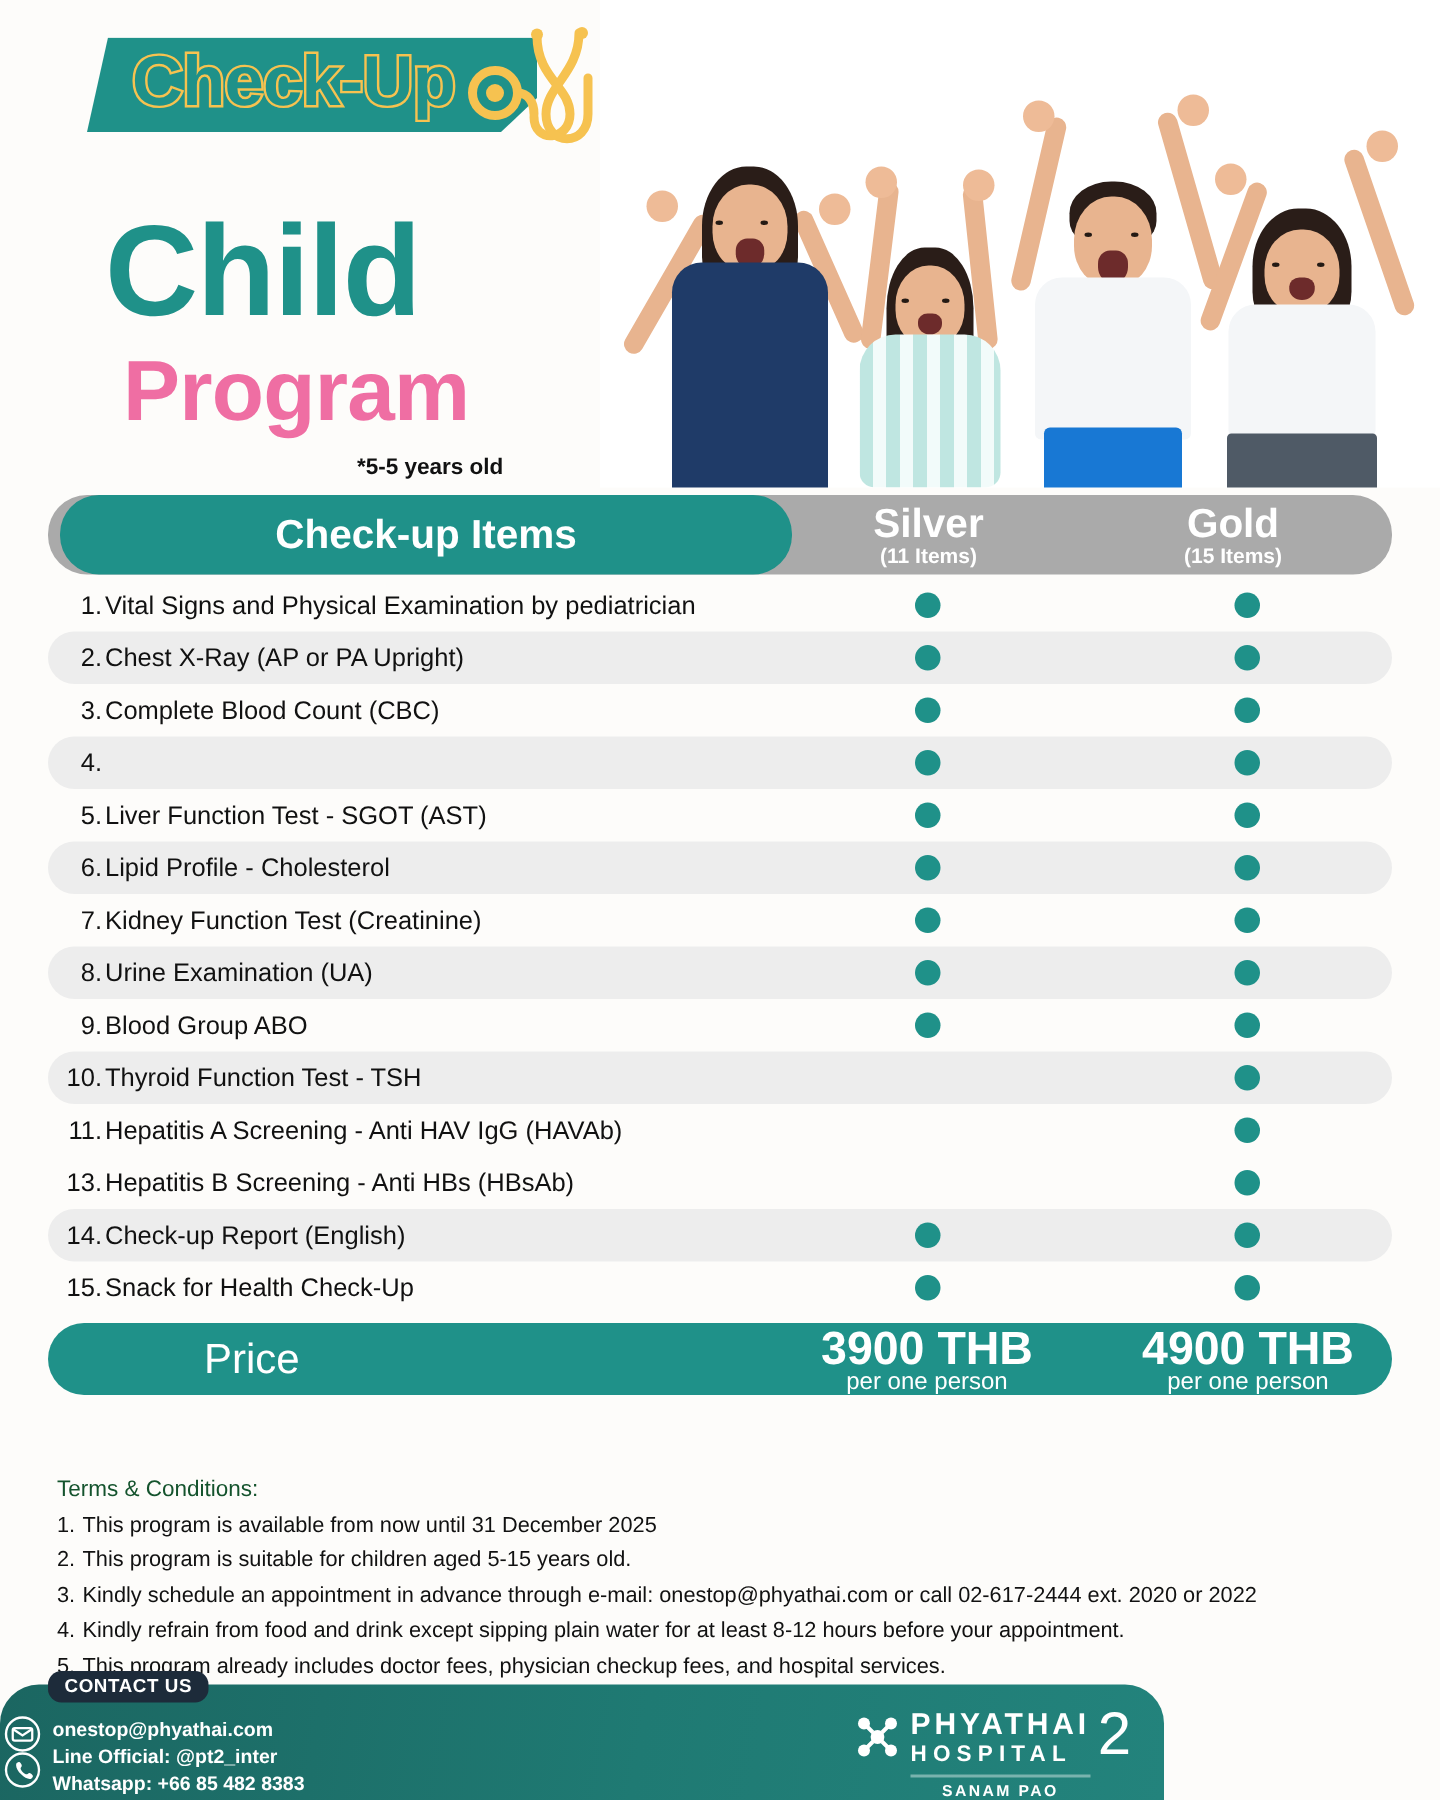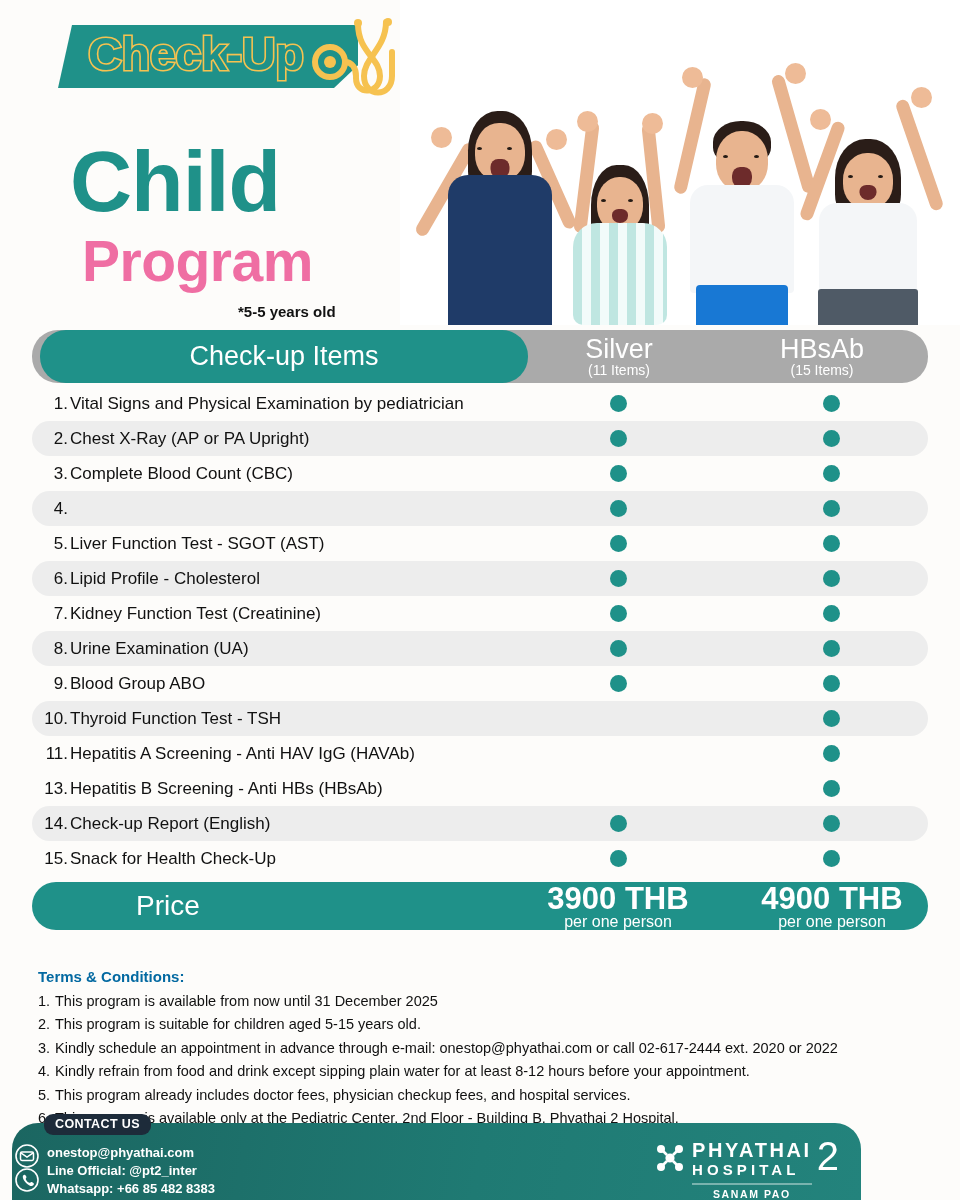--- a/index.html
+++ b/index.html
@@ -73,21 +73,21 @@
     line-height: 1;
   }
   .agenote {
     position: absolute; left: 238px; top: 303px; z-index: 4;
     font-size: 15px; font-weight: bold; color: #111;
   }
 
   
   .tablewrap { position: absolute; left: 0; top: 330px; width: 960px; }
 
-  .hdr { position: relative; height: 53px; margin: 0 32px; }
+  .hdr { position: relative; height: 53px; margin: 0 32px; font-weight: bold; }
   .hdr-gray {
     position: absolute; left: 0; top: 0; width: 896px; height: 53px;
     background: #aaaaaa; border-radius: 26px;
   }
   .hdr-teal {
     position: absolute; left: 8px; top: 0; width: 488px; height: 53px;
     background: #1f9189; border-radius: 26px;
     display: flex; align-items: center; justify-content: center;
   }
   .hdr-teal span { color: #fff; font-size: 27px; }
@@ -132,27 +132,27 @@
     display: flex; flex-direction: column; align-items: center; justify-content: center;
     color: #fff; line-height: 1.0;
   }
   .price .col.silver { left: 486px; }
   .price .col.gold { left: 700px; }
   .price .amt { font-size: 31px; font-weight: bold; }
   .price .per { font-size: 16px; }
 
   
   .terms { position: absolute; left: 38px; top: 968px; width: 900px; }
-  .terms h4 { font-size: 15px; font-weight: bold; color: #0369a1; margin-bottom: 5px; }
+  .terms h4 { font-size: 15px; font-weight: normal; color: #14532d; margin-bottom: 5px; margin-top: 16px; }
   .tline { display: flex; font-size: 14.5px; color: #111; line-height: 1.62; }
   .tline .tn { width: 17px; flex: none; }
 
   
   .footer {
-    position: absolute; left: 12px; top: 1123px; width: 849px; height: 77px;
+    position: absolute; left: 0; top: 1123px; width: 776px; height: 77px;
     background: linear-gradient(100deg, #1b6661 0%, #1f7a73 55%, #23837c 100%);
     border-radius: 26px 26px 0 0;
   }
   .contactus {
     position: absolute; left: 32px; top: -9px;
     background: #1d2b3a; color: #fff; font-size: 12.5px; font-weight: bold;
     padding: 3px 11px 4px; border-radius: 9px; letter-spacing: 0.4px;
   }
   .cblock { position: absolute; left: 35px; top: 20px; }
   .crow { display: flex; align-items: center; height: 18px; }
@@ -257,21 +257,21 @@
     <div class="hdr">
       <div class="hdr-gray"></div>
       <div class="hdr-teal">
         <span>Check-up Items</span>
       </div>
       <div class="hdr-col silver">
         <div class="nm">Silver</div>
         <div class="ct">(11 Items)</div>
       </div>
       <div class="hdr-col gold">
-        <div class="nm">HBsAb</div>
+        <div class="nm">Gold</div>
         <div class="ct">(15 Items)</div>
       </div>
     </div>
 
     <div class="rows" id="rows">
         <div class="row">
           <span class="num">1.</span>
           <span class="txt">Vital Signs and Physical Examination by pediatrician</span>
           <span class="cell silver">
             <span class="dot"></span>

